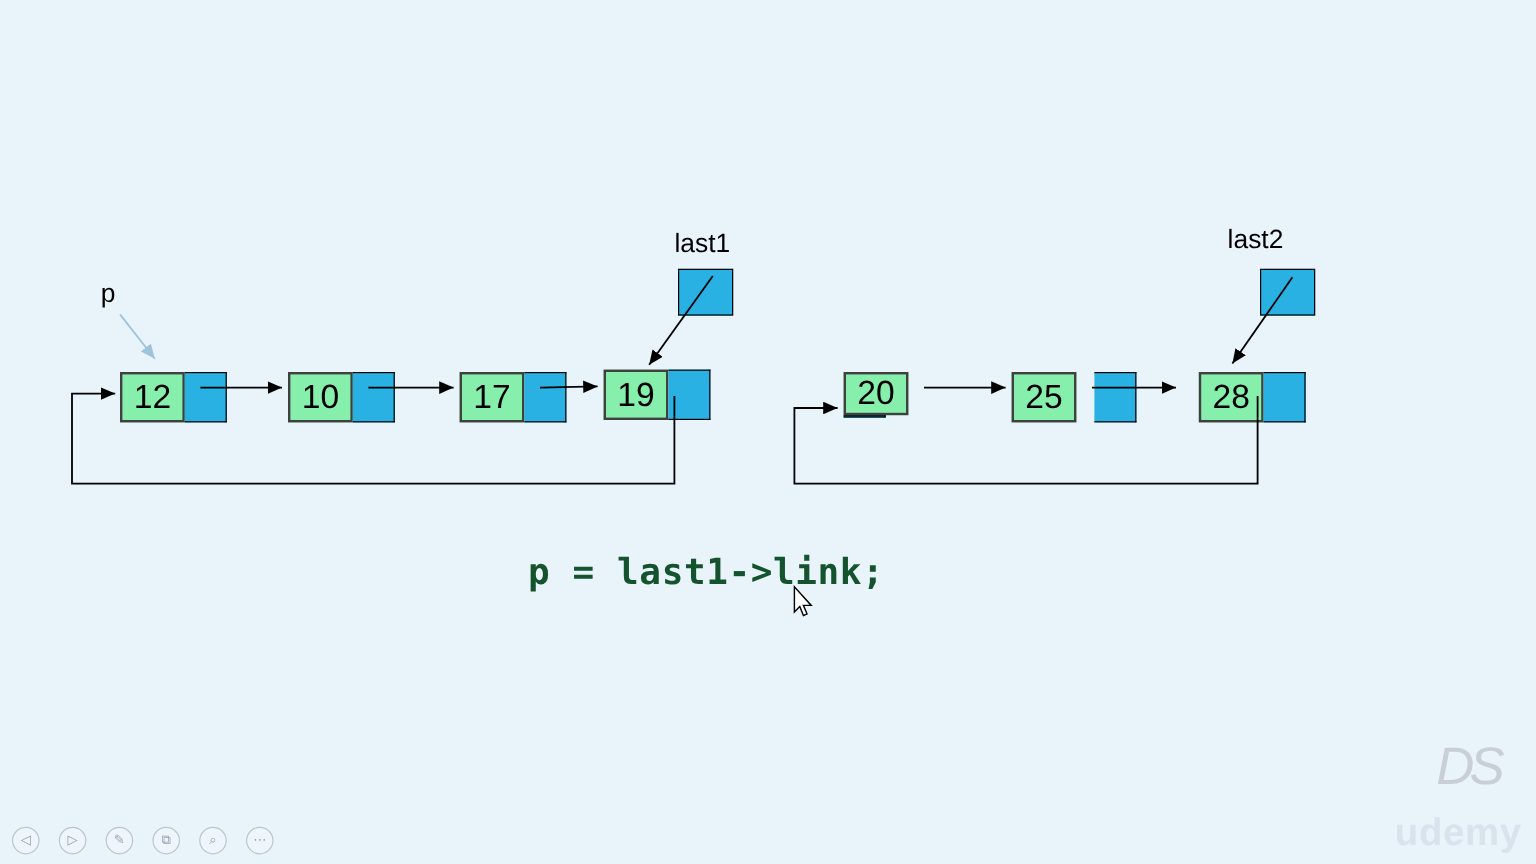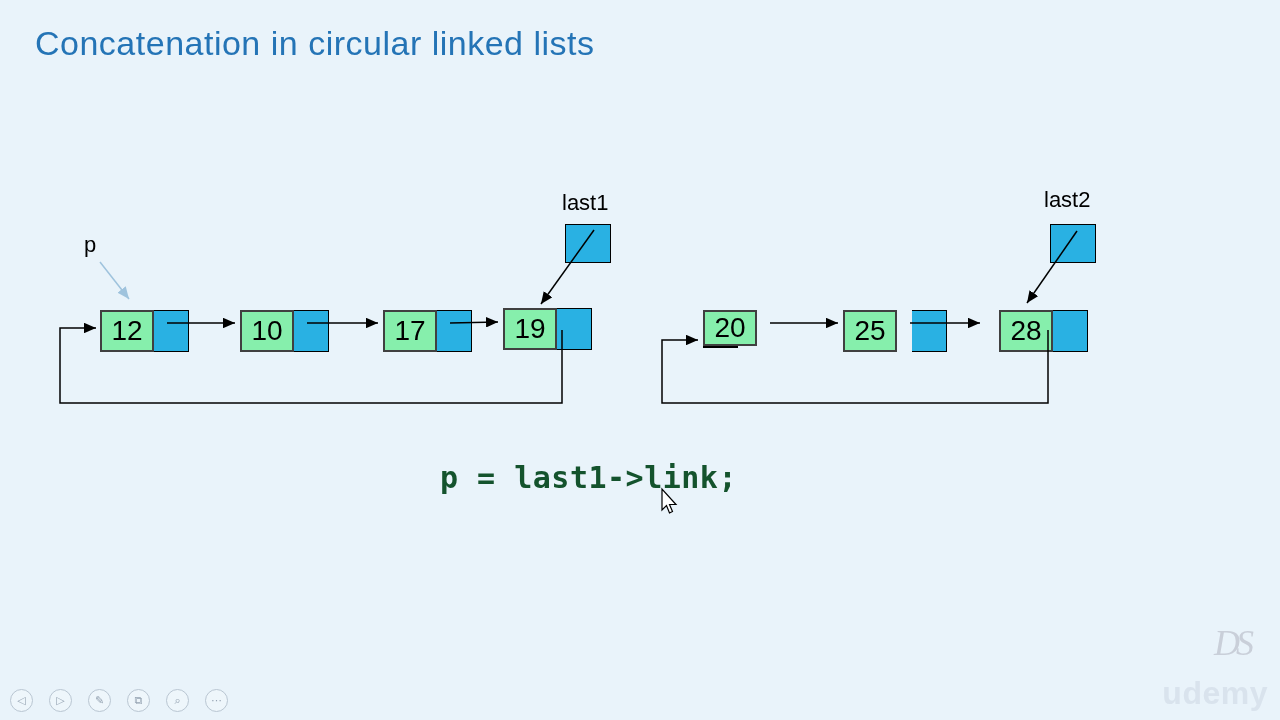--- a/index.html
+++ b/index.html
@@ -45,38 +45,37 @@
   .ctrl {
     width:21px; height:21px; border-radius:50%;
     border:1px solid #b9c6d2; color:#96a4b3;
     display:flex; align-items:center; justify-content:center;
     font-size:11px; line-height:1; background:rgba(255,255,255,0.25);
     cursor:pointer; user-select:none;
   }
   
   .wm-logo {
     position:absolute; right:30px; bottom:56px;
-    font-family:Liberation Serif, serif; font-style:italic;
-    font-size:36px; color:#c9cfd9; letter-spacing:-4px;
+    font-family:Liberation Sans, sans-serif; font-style:italic;
+    font-size:44px; color:#c9cfd9; letter-spacing:-4px;
   }
   .wm-brand {
     position:absolute; right:12px; bottom:8px;
     font-weight:bold; font-size:32px; color:#d9e3ed; letter-spacing:0.5px;
   }
 </style>
 </head>
 <body>
 
 <div class="slide">
 
-  <div class="title">Concatenation in circular linked lists</div>
 
   <div class="ptr-label" style="left:84px; top:232px;">p</div>
   <div class="ptr-label" style="left:562px; top:190px;">last1</div>
-  <div class="ptr-label" style="left:1044px; top:187px;">last2</div>
+  <div class="ptr-label" style="left:1023px; top:187px;">last2</div>
 
   <div class="ptr-box" style="left:565px; top:224px;"></div>
   <div class="ptr-box" style="left:1050px; top:224px;"></div>
 
   <div class="node" style="left:100px; top:310px;">
     <div class="data">12</div>
     <div class="link"></div>
   </div>
   <div class="node" style="left:240px; top:310px;">
     <div class="data">10</div>

